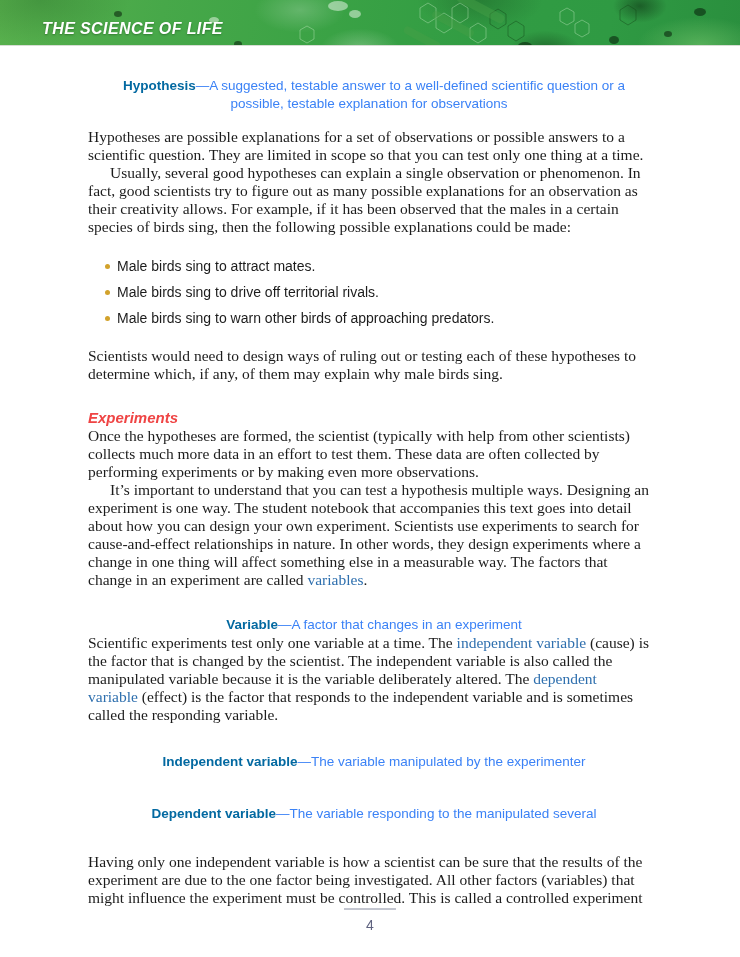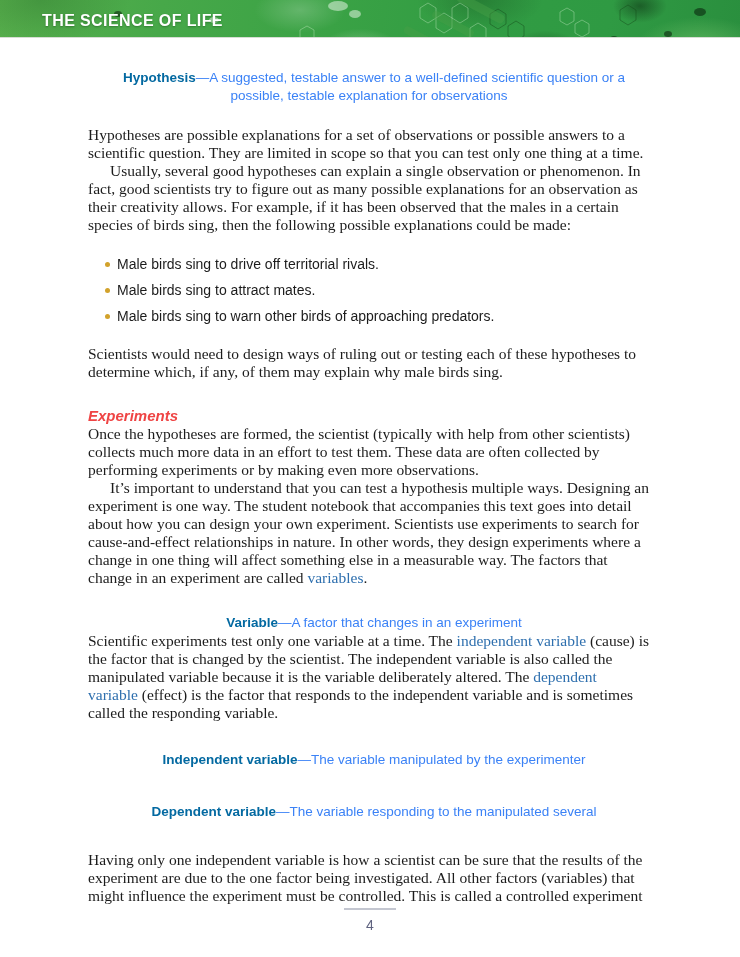--- a/index.html
+++ b/index.html
@@ -12,32 +12,33 @@
     margin: 0 auto;
     overflow: hidden;
     font-family: "Liberation Serif", "DejaVu Serif", serif;
     color: #1c1c1c;
   }
 
   
   .banner {
     position: relative;
     width: 740px;
-    height: 38px;
+    height: 46px;
     overflow: hidden;
     background:
       radial-gradient(ellipse 90px 40px at 700px 45px, rgba(120,200,110,0.55), transparent 70%),
       radial-gradient(ellipse 70px 35px at 300px 10px, rgba(255,255,255,0.20), transparent 65%),
       radial-gradient(ellipse 60px 30px at 360px 48px, rgba(235,245,230,0.28), transparent 65%),
       radial-gradient(ellipse 55px 30px at 545px 50px, rgba(10,35,12,0.40), transparent 65%),
       radial-gradient(ellipse 45px 28px at 640px 6px, rgba(5,25,8,0.45), transparent 60%),
       radial-gradient(ellipse 90px 45px at 480px 0px, rgba(15,60,20,0.30), transparent 70%),
       radial-gradient(ellipse 120px 60px at 40px 0px, rgba(20,80,25,0.25), transparent 75%),
       linear-gradient(100deg, #58b04d 0%, #47a849 22%, #3aa245 45%, #319c43 65%, #2f9a43 82%, #2a8f3e 100%);
     border-bottom: 1px solid #d7ddd4;
+    font-style: italic;
   }
   .banner-texture { position: absolute; top: 0; left: 0; }
   .banner-title {
     position: absolute;
     left: 42px;
     bottom: 7px;
     font-family: "Liberation Sans", sans-serif;
     font-weight: bold;
     font-size: 16px;
     letter-spacing: 0.4px;
@@ -64,21 +65,21 @@
   .def-term  { color: #0369a1; font-weight: bold; margin-left: 10px; }
   .def-body  { color: #3b82f6; }
   .def-hypothesis   { margin-top: 31px; }
   .def-variable     { margin-top: 27px; }
   .def-independent  { margin-top: 29px; }
   .def-dependent    { margin-top: 34px; }
 
   
   .para { text-align: left; }
   .para.indent { text-indent: 22px; }
-  .block-1 { margin-top: 21px; }
+  .block-1 { margin-top: 15px; }
   .p3      { margin-top: 20px; }
   .block-2 { margin-top: 0; }
   .p6      { }
   .p7      { margin-top: 30px; }
   .seg-keyterm { color: #2e6fae; }
 
   
   .bullets {
     list-style: none;
     margin: 22px 0 0 17px;
@@ -177,25 +178,25 @@
     </div>
 
     <div class="block-1">
       <p class="para">Hypotheses are possible explanations for a set of observations or possible answers to a scientific question. They are limited in scope so that you can test only one thing at a time.</p>
       <p class="para indent">Usually, several good hypotheses can explain a single observation or phenomenon. In fact, good scientists try to figure out as many possible explanations for an observation as their creativity allows. For example, if it has been observed that the males in a certain species of birds sing, then the following possible explanations could be made:</p>
     </div>
 
     <ul class="bullets">
       <li>
         <span class="bullet-dot"></span>
-        <span>Male birds sing to drive off territorial rivals.</span>
+        <span>Male birds sing to attract mates.</span>
       </li>
       <li>
         <span class="bullet-dot"></span>
-        <span>Male birds sing to attract mates.</span>
+        <span>Male birds sing to drive off territorial rivals.</span>
       </li>
       <li>
         <span class="bullet-dot"></span>
         <span>Male birds sing to warn other birds of approaching predators.</span>
       </li>
     </ul>
 
     <p class="para p3">Scientists would need to design ways of ruling out or testing each of these hypotheses to determine which, if any, of them may explain why male birds sing.</p>
 
     <h2 class="section-heading">Experiments</h2>

